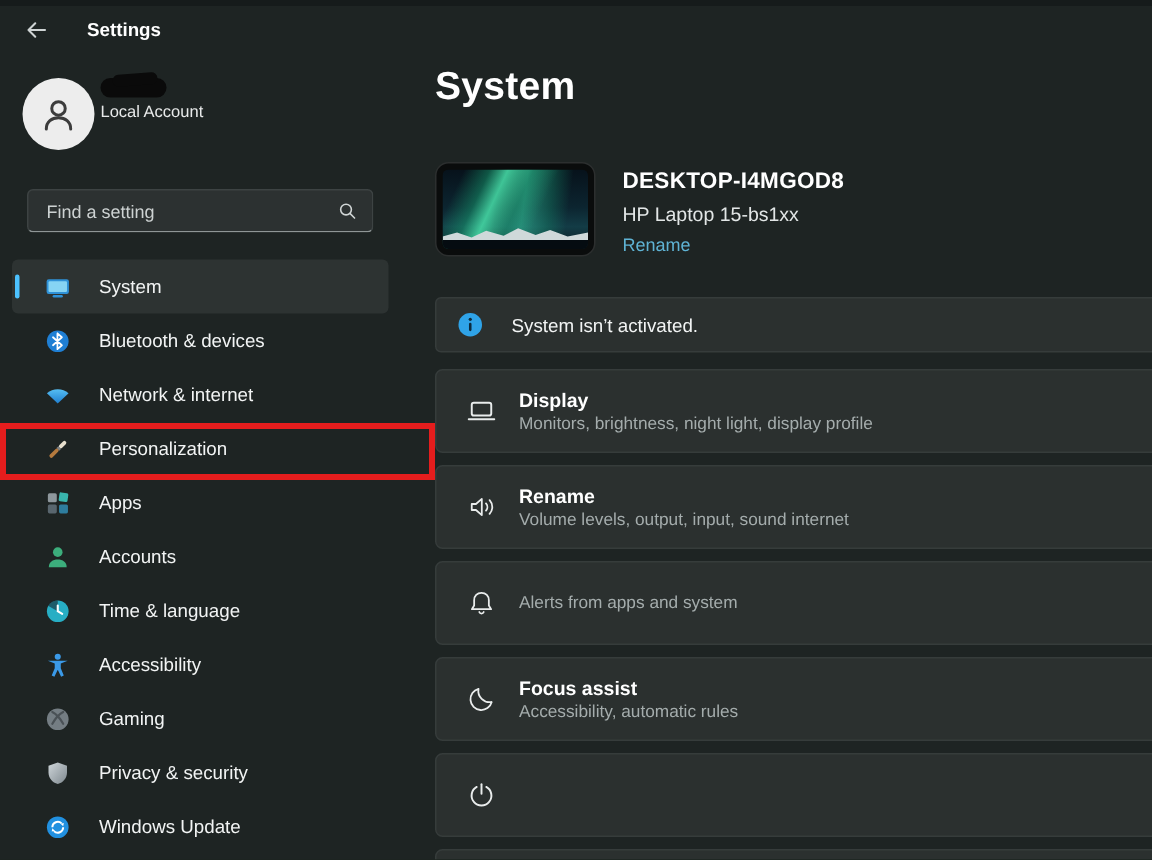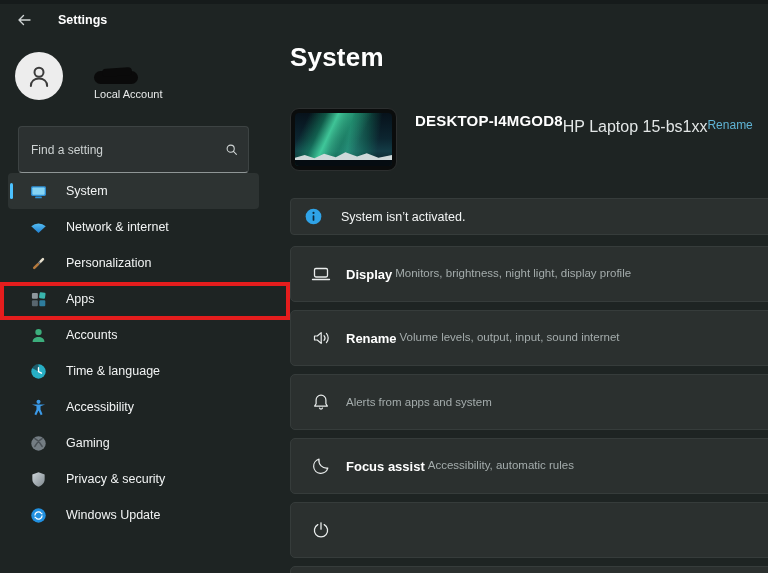--- a/index.html
+++ b/index.html
@@ -12,30 +12,30 @@
   #app { position:relative; width:768px; height:573px; background:#1e2423; overflow:hidden; }
   .top-strip { position:absolute; top:0; left:0; width:768px; height:4px; background:#161b1b; }
 
   
   .win-header { position:absolute; top:12px; left:16px; display:flex; align-items:center; gap:26px; }
   .back-btn { width:16px; height:16px; color:#cfd4d4; cursor:pointer; }
   .back-btn svg { width:16px; height:16px; display:block; }
   .app-title { font-size:12.5px; font-weight:700; color:#ffffff; }
 
   
-  .account-row { position:absolute; top:52px; left:15px; display:flex; align-items:flex-end; gap:31px; }
+  .account-row { position:absolute; top:52px; left:15px; display:flex; align-items:flex-start; gap:4px; }
   .avatar { width:48px; height:48px; border-radius:50%; background:#ededed; display:flex; align-items:center; justify-content:center; }
   .avatar svg { width:30px; height:30px; }
   .acct-text { display:flex; flex-direction:column; gap:4px; }
   .redacted { width:44px; height:13px; background:#0a0a0a; border-radius:7px; position:relative; }
   .redacted::after { content:""; position:absolute; left:8px; top:-3px; width:30px; height:8px; background:#0a0a0a; border-radius:5px; transform:rotate(-4deg); }
   .acct-type { font-size:11px; color:#e8eaea; }
 
   
-  .search-box { position:absolute; top:126px; left:18px; width:231px; height:47px;
+  .search-box { position:absolute; top:126px; left:18px; width:231px; height:29px;
     background:#2c3131; border:1px solid #3d4343; border-bottom:1px solid #8f9696;
     border-radius:4px; display:flex; align-items:center; padding:0 10px 0 12px; }
   .search-box input { flex:1; background:transparent; border:none; outline:none;
     font-family:inherit; font-size:12px; color:#e8eaea; }
   .search-box input::placeholder { color:#cdd2d2; }
   .search-icon { width:13px; height:13px; color:#d0d5d5; flex:none; }
   .search-icon svg { width:13px; height:13px; display:block; }
 
   
   .nav { position:absolute; top:173px; left:8px; width:251px; }
@@ -61,39 +61,39 @@
   .thumb-img { position:relative; width:100%; height:100%; border-radius:4px; overflow:hidden;
     background:
       linear-gradient(115deg, rgba(0,0,0,0) 12%, rgba(25,170,120,.45) 26%, rgba(72,225,170,.85) 36%, rgba(30,170,120,.4) 50%, rgba(0,0,0,0) 64%),
       linear-gradient(98deg, rgba(0,0,0,0) 38%, rgba(60,210,170,.5) 55%, rgba(25,150,115,.35) 72%, rgba(0,0,0,0) 84%),
       linear-gradient(180deg, #07121b 0%, #0c2530 48%, #133c46 72%, #0b1c24 100%);
   }
   .thumb-img::before { content:""; position:absolute; left:0; bottom:5px; width:100%; height:11px;
     background:#cfd9da;
     clip-path:polygon(0 100%, 0 70%, 10% 45%, 20% 75%, 30% 35%, 42% 65%, 52% 20%, 64% 60%, 74% 30%, 86% 70%, 100% 45%, 100% 100%); }
   .thumb-img::after { content:""; position:absolute; left:0; bottom:0; width:100%; height:6px; background:#050c11; }
-  .device-meta { display:flex; flex-direction:row; padding-top:4px; }
+  .device-meta { display:flex; flex-direction:column; padding-top:4px; }
   .device-name { font-size:15px; font-weight:700; letter-spacing:0.2px; }
-  .device-model { font-size:16px; color:#e2e6e6; margin-top:6px; }
+  .device-model { font-size:13px; color:#e2e6e6; margin-top:6px; }
   .rename-link { font-size:12px; color:#5fb3d4; margin-top:6px; cursor:pointer; width:fit-content; }
 
   .banner { position:absolute; top:198px; left:0; width:486px; height:37px;
     background:#2b302f; border:1px solid #363c3b; border-radius:4px;
     display:flex; align-items:center; gap:19px; padding-left:14px; cursor:pointer; }
   .info-icon { width:17px; height:17px; flex:none; }
   .info-icon svg { width:17px; height:17px; display:block; }
   .banner-text { font-size:12.5px; color:#f2f4f4; }
 
   .cards { position:absolute; top:246px; left:0; width:486px; }
   .card { position:relative; height:56px; margin-bottom:8px;
     background:#2b302f; border:1px solid #363c3b; border-radius:5px;
     display:flex; align-items:center; cursor:pointer; }
   .card-icon { width:24px; height:24px; margin-left:18px; margin-right:13px; flex:none; color:#e9ecec; }
   .card-icon svg { width:24px; height:24px; display:block; }
-  .card-text { display:flex; flex-direction:row; gap:3px; }
+  .card-text { display:flex; flex-direction:column; gap:3px; }
   .card-title { font-size:13px; font-weight:700; color:#ffffff; }
   .card-subtitle { font-size:11.5px; color:#a4acac; }
   .card.partial { height:20px; margin-bottom:0; border-radius:5px 5px 0 0; }
 </style>
 </head>
 <body>
 
 <svg width="0" height="0" style="position:absolute" aria-hidden="true">
   <defs>
     <linearGradient id="g-blue" x1="0" y1="0" x2="0" y2="1">
@@ -234,20 +234,28 @@
     <span class="nav-icon">
           <svg>
             <use href="#sym-monitor-icon"></use>
           </svg>
         </span>
     <span class="nav-label">System</span>
   </div>
       <div class="nav-item">
     <span class="nav-icon">
           <svg>
+            <use href="#sym-bluetooth-icon"></use>
+          </svg>
+        </span>
+    <span class="nav-label">Bluetooth &amp; devices</span>
+  </div>
+      <div class="nav-item">
+    <span class="nav-icon">
+          <svg>
             <use href="#sym-wifi-icon"></use>
           </svg>
         </span>
     <span class="nav-label">Network &amp; internet</span>
   </div>
       <div class="nav-item">
     <span class="nav-icon">
           <svg>
             <use href="#sym-paintbrush-icon"></use>
           </svg>

